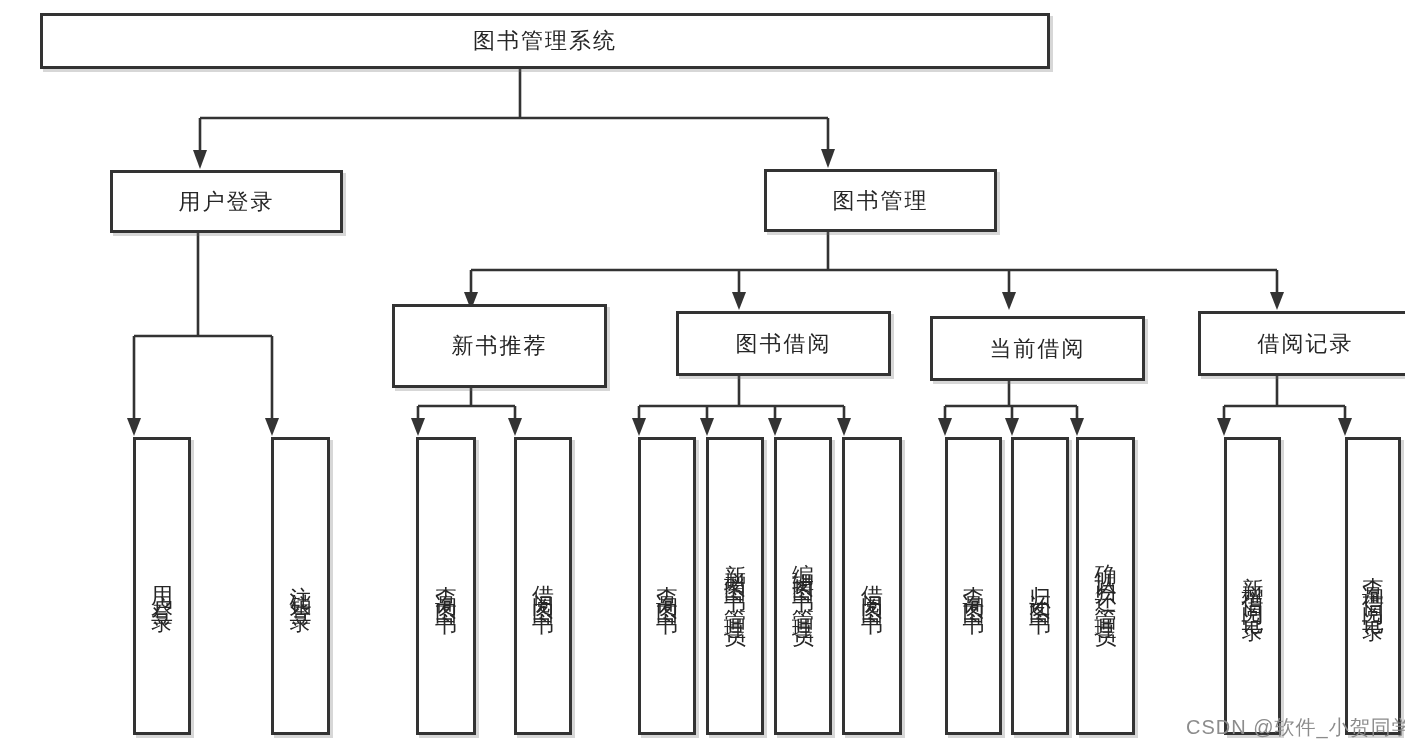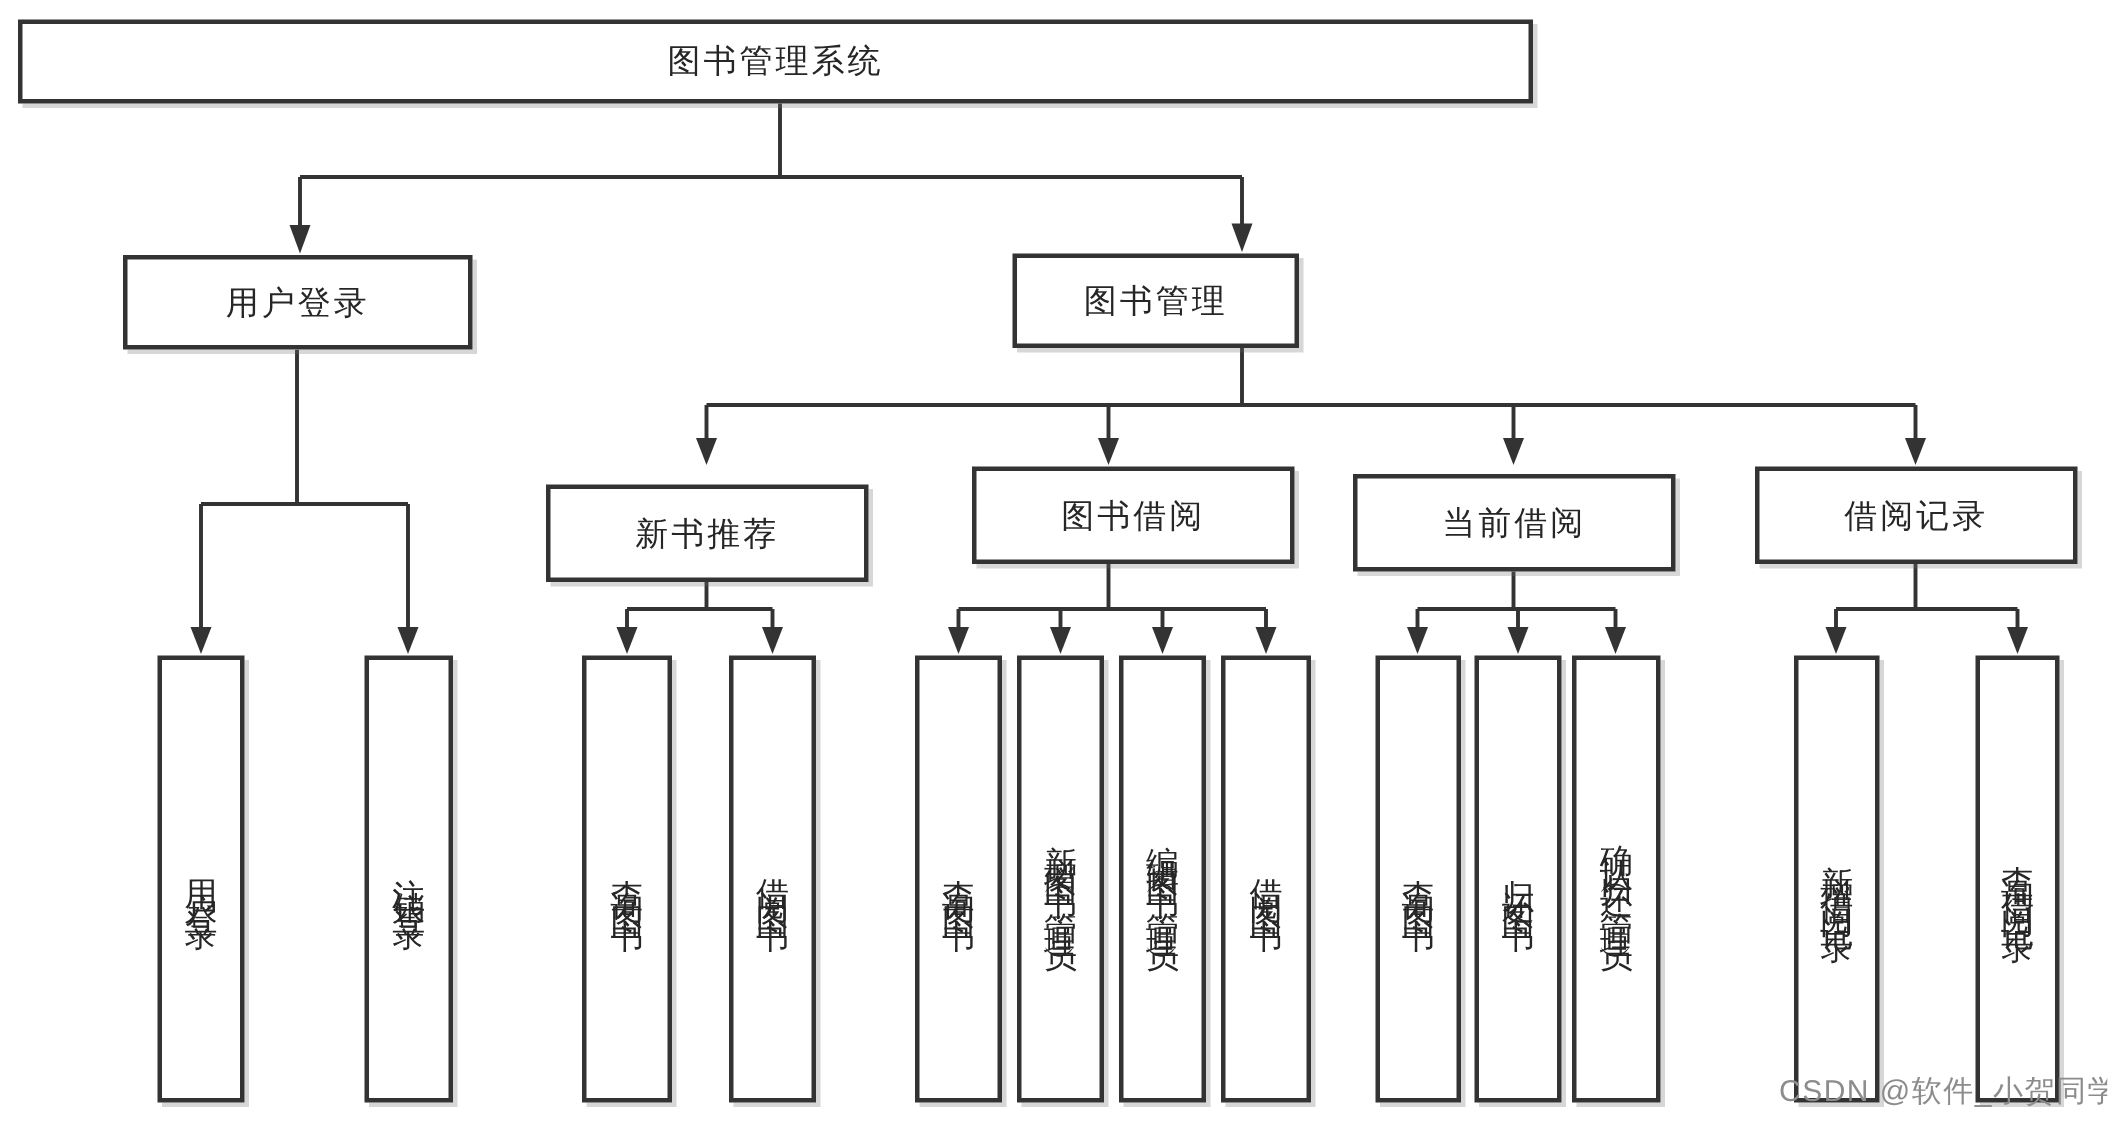--- a/index.html
+++ b/index.html
@@ -22,20 +22,21 @@
     position: absolute;
     box-sizing: border-box;
     border: 3px solid var(--border-color, #333333);
     background: var(--fill-color, #ffffff);
     color: var(--text-color, #262626);
     display: flex;
     align-items: center;
     justify-content: center;
     z-index: 2;
     box-shadow: 3px 3px 0 rgba(110,110,110,0.28);
+    margin-left: 28px;
   }
   .node.h span {
     font-size: 22px;
     letter-spacing: 2px;
     white-space: nowrap;
   }
   .node.v span {
     writing-mode: vertical-rl;
     text-orientation: mixed;
     font-size: 22px;
@@ -101,25 +102,25 @@
     </g>
   </svg>
 
   <div class="node h" style="left:12px;top:13px;width:1010px;height:56px">
     <span>图书管理系统</span>
   </div>
 
   <div class="node h" style="left:82px;top:170px;width:233px;height:63px">
     <span>用户登录</span>
   </div>
-  <div class="node h" style="left:675px;top:169px;width:191px;height:63px">
+  <div class="node h" style="left:736px;top:169px;width:233px;height:63px">
     <span>图书管理</span>
   </div>
 
-  <div class="node h" style="left:364px;top:323px;width:215px;height:65px">
+  <div class="node h" style="left:364px;top:304px;width:215px;height:84px">
     <span>新书推荐</span>
   </div>
   <div class="node h" style="left:648px;top:311px;width:215px;height:65px">
     <span>图书借阅</span>
   </div>
   <div class="node h" style="left:902px;top:316px;width:215px;height:65px">
     <span>当前借阅</span>
   </div>
   <div class="node h" style="left:1170px;top:311px;width:215px;height:65px">
     <span>借阅记录</span>

